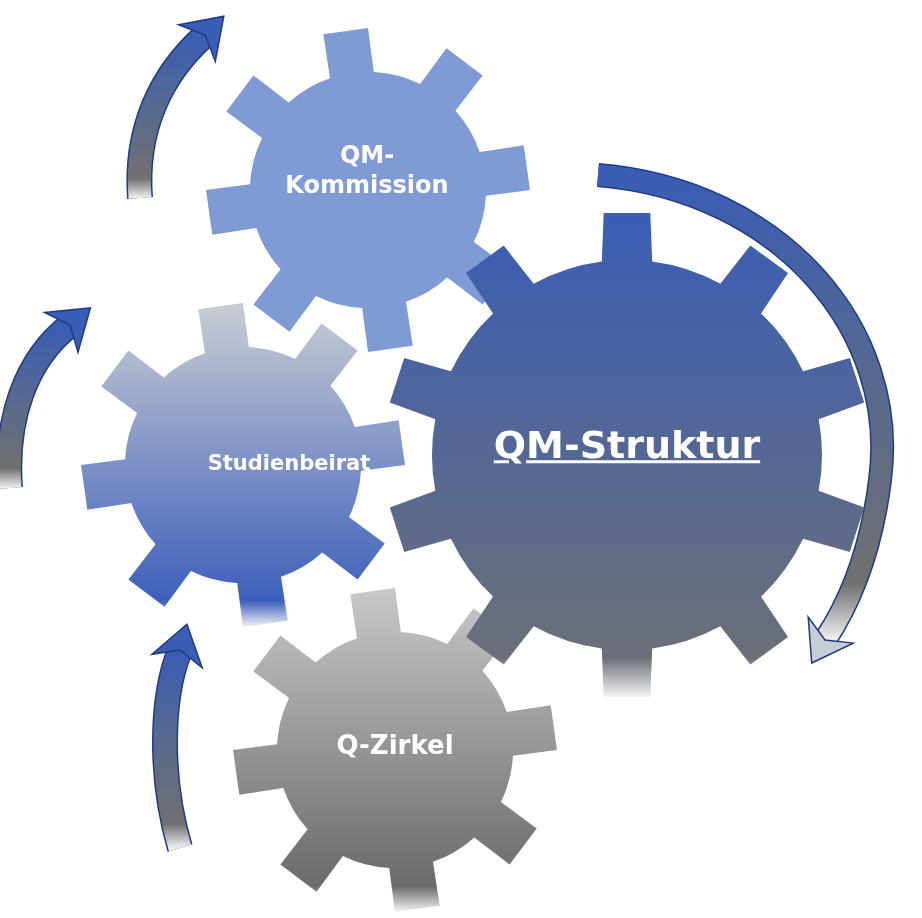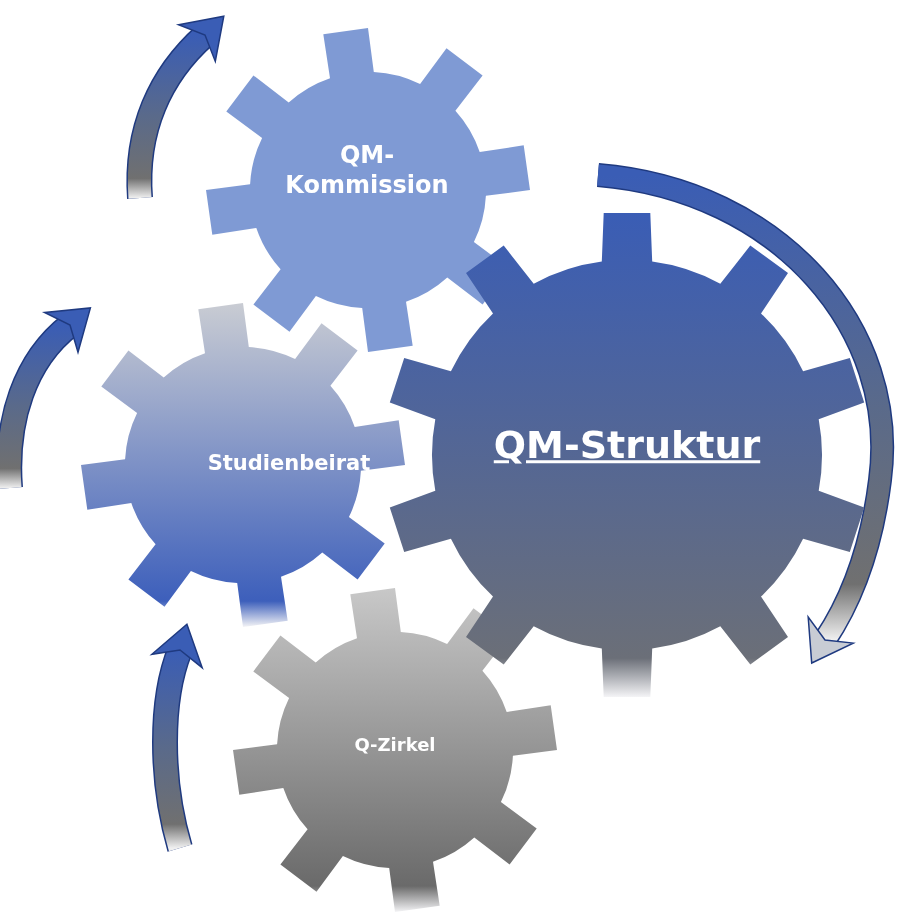--- a/index.html
+++ b/index.html
@@ -90,15 +90,15 @@
       <path d="M354.7 427.0 L398.7 420.3 L405.0 465.0 L360.9 470.8 A 118 118 0 0 1 348.9 517.1 L348.9 517.1 L384.7 543.5 L357.6 579.6 L322.3 552.4 A 118 118 0 0 1 281.0 576.7 L281.0 576.7 L287.7 620.7 L243.0 627.0 L237.2 582.9 A 118 118 0 0 1 190.9 570.9 L190.9 570.9 L164.5 606.7 L128.4 579.6 L155.6 544.3 A 118 118 0 0 1 131.3 503.0 L131.3 503.0 L87.3 509.7 L81.0 465.0 L125.1 459.2 A 118 118 0 0 1 137.1 412.9 L137.1 412.9 L101.3 386.5 L128.4 350.4 L163.7 377.6 A 118 118 0 0 1 205.0 353.3 L205.0 353.3 L198.3 309.3 L243.0 303.0 L248.8 347.1 A 118 118 0 0 1 295.1 359.1 L295.1 359.1 L321.5 323.3 L357.6 350.4 L330.4 385.7 A 118 118 0 0 1 354.7 427.0 Z" fill="url(#grad-studienbeirat)"></path>
       <path d="M506.7 712.0 L550.7 705.3 L557.0 750.0 L512.9 755.8 A 118 118 0 0 1 500.9 802.1 L500.9 802.1 L536.7 828.5 L509.6 864.6 L474.3 837.4 A 118 118 0 0 1 433.0 861.7 L433.0 861.7 L439.7 905.7 L395.0 912.0 L389.2 867.9 A 118 118 0 0 1 342.9 855.9 L342.9 855.9 L316.5 891.7 L280.4 864.6 L307.6 829.3 A 118 118 0 0 1 283.3 788.0 L283.3 788.0 L239.3 794.7 L233.0 750.0 L277.1 744.2 A 118 118 0 0 1 289.1 697.9 L289.1 697.9 L253.3 671.5 L280.4 635.4 L315.7 662.6 A 118 118 0 0 1 357.0 638.3 L357.0 638.3 L350.3 594.3 L395.0 588.0 L400.8 632.1 A 118 118 0 0 1 447.1 644.1 L447.1 644.1 L473.5 608.3 L509.6 635.4 L482.4 670.7 A 118 118 0 0 1 506.7 712.0 Z" fill="url(#grad-q-zirkel)"></path>
       <path d="M601.8 261.6 L603.7 213.1 L650.3 213.1 L652.2 261.6 A 195 195 0 0 1 720.3 283.8 L720.3 283.8 L750.3 245.6 L788.0 273.0 L761.0 313.4 A 195 195 0 0 1 803.1 371.3 L803.1 371.3 L849.8 358.1 L864.2 402.4 L818.7 419.2 A 195 195 0 0 1 818.7 490.8 L818.7 490.8 L864.2 507.6 L849.8 551.9 L803.1 538.7 A 195 195 0 0 1 761.0 596.6 L761.0 596.6 L788.0 637.0 L750.3 664.4 L720.3 626.2 A 195 195 0 0 1 652.2 648.4 L652.2 648.4 L650.3 696.9 L603.7 696.9 L601.8 648.4 A 195 195 0 0 1 533.7 626.2 L533.7 626.2 L503.7 664.4 L466.0 637.0 L493.0 596.6 A 195 195 0 0 1 450.9 538.7 L450.9 538.7 L404.2 551.9 L389.8 507.6 L435.3 490.8 A 195 195 0 0 1 435.3 419.2 L435.3 419.2 L389.8 402.4 L404.2 358.1 L450.9 371.3 A 195 195 0 0 1 493.0 313.4 L493.0 313.4 L466.0 273.0 L503.7 245.6 L533.7 283.8 A 195 195 0 0 1 601.8 261.6 Z" fill="url(#grad-qm-struktur)"></path>
     </g>
 </svg>
 
 <div id="labels">
   <div class="gear-label" style="left: 367px; top: 170px; font-size: 24px;">QM-
 Kommission</div>
   <div class="gear-label" style="left: 245px; top: 463px; font-size: 21px; margin-left: 44px;">Studienbeirat</div>
-  <div class="gear-label" style="left: 395px; top: 745px; font-size: 18px;">Q-Zirkel</div>
+  <div class="gear-label" style="left: 395px; top: 745px; font-size: 26px;">Q-Zirkel</div>
   <div class="gear-label" style="left: 627px; top: 446px; font-size: 38px; text-decoration: underline;">QM-Struktur</div>
 </div>
 
 </body></html>

